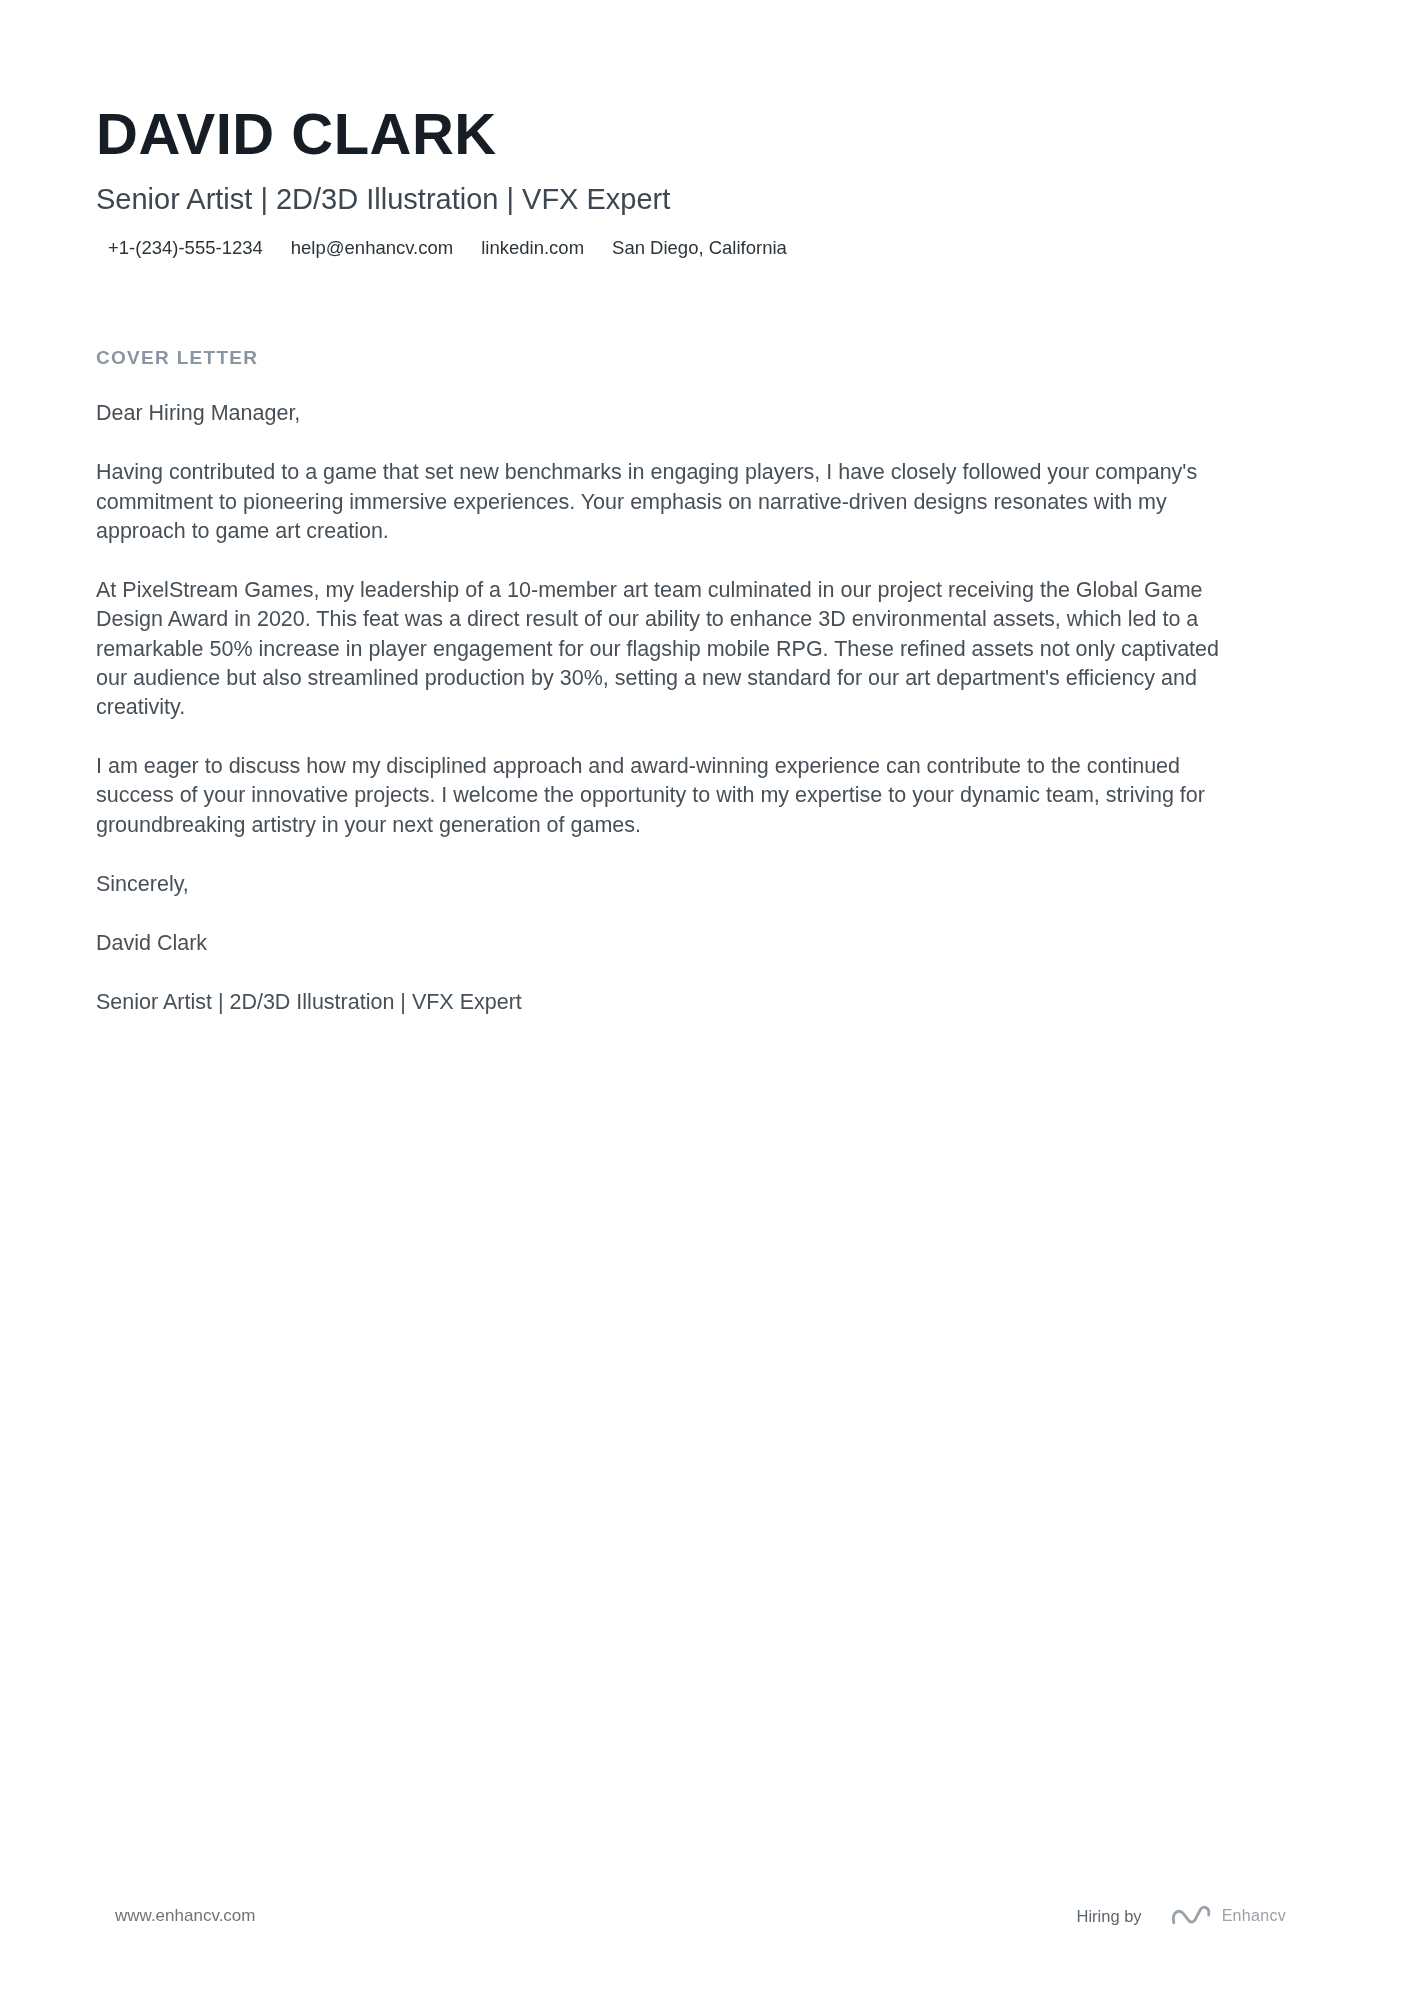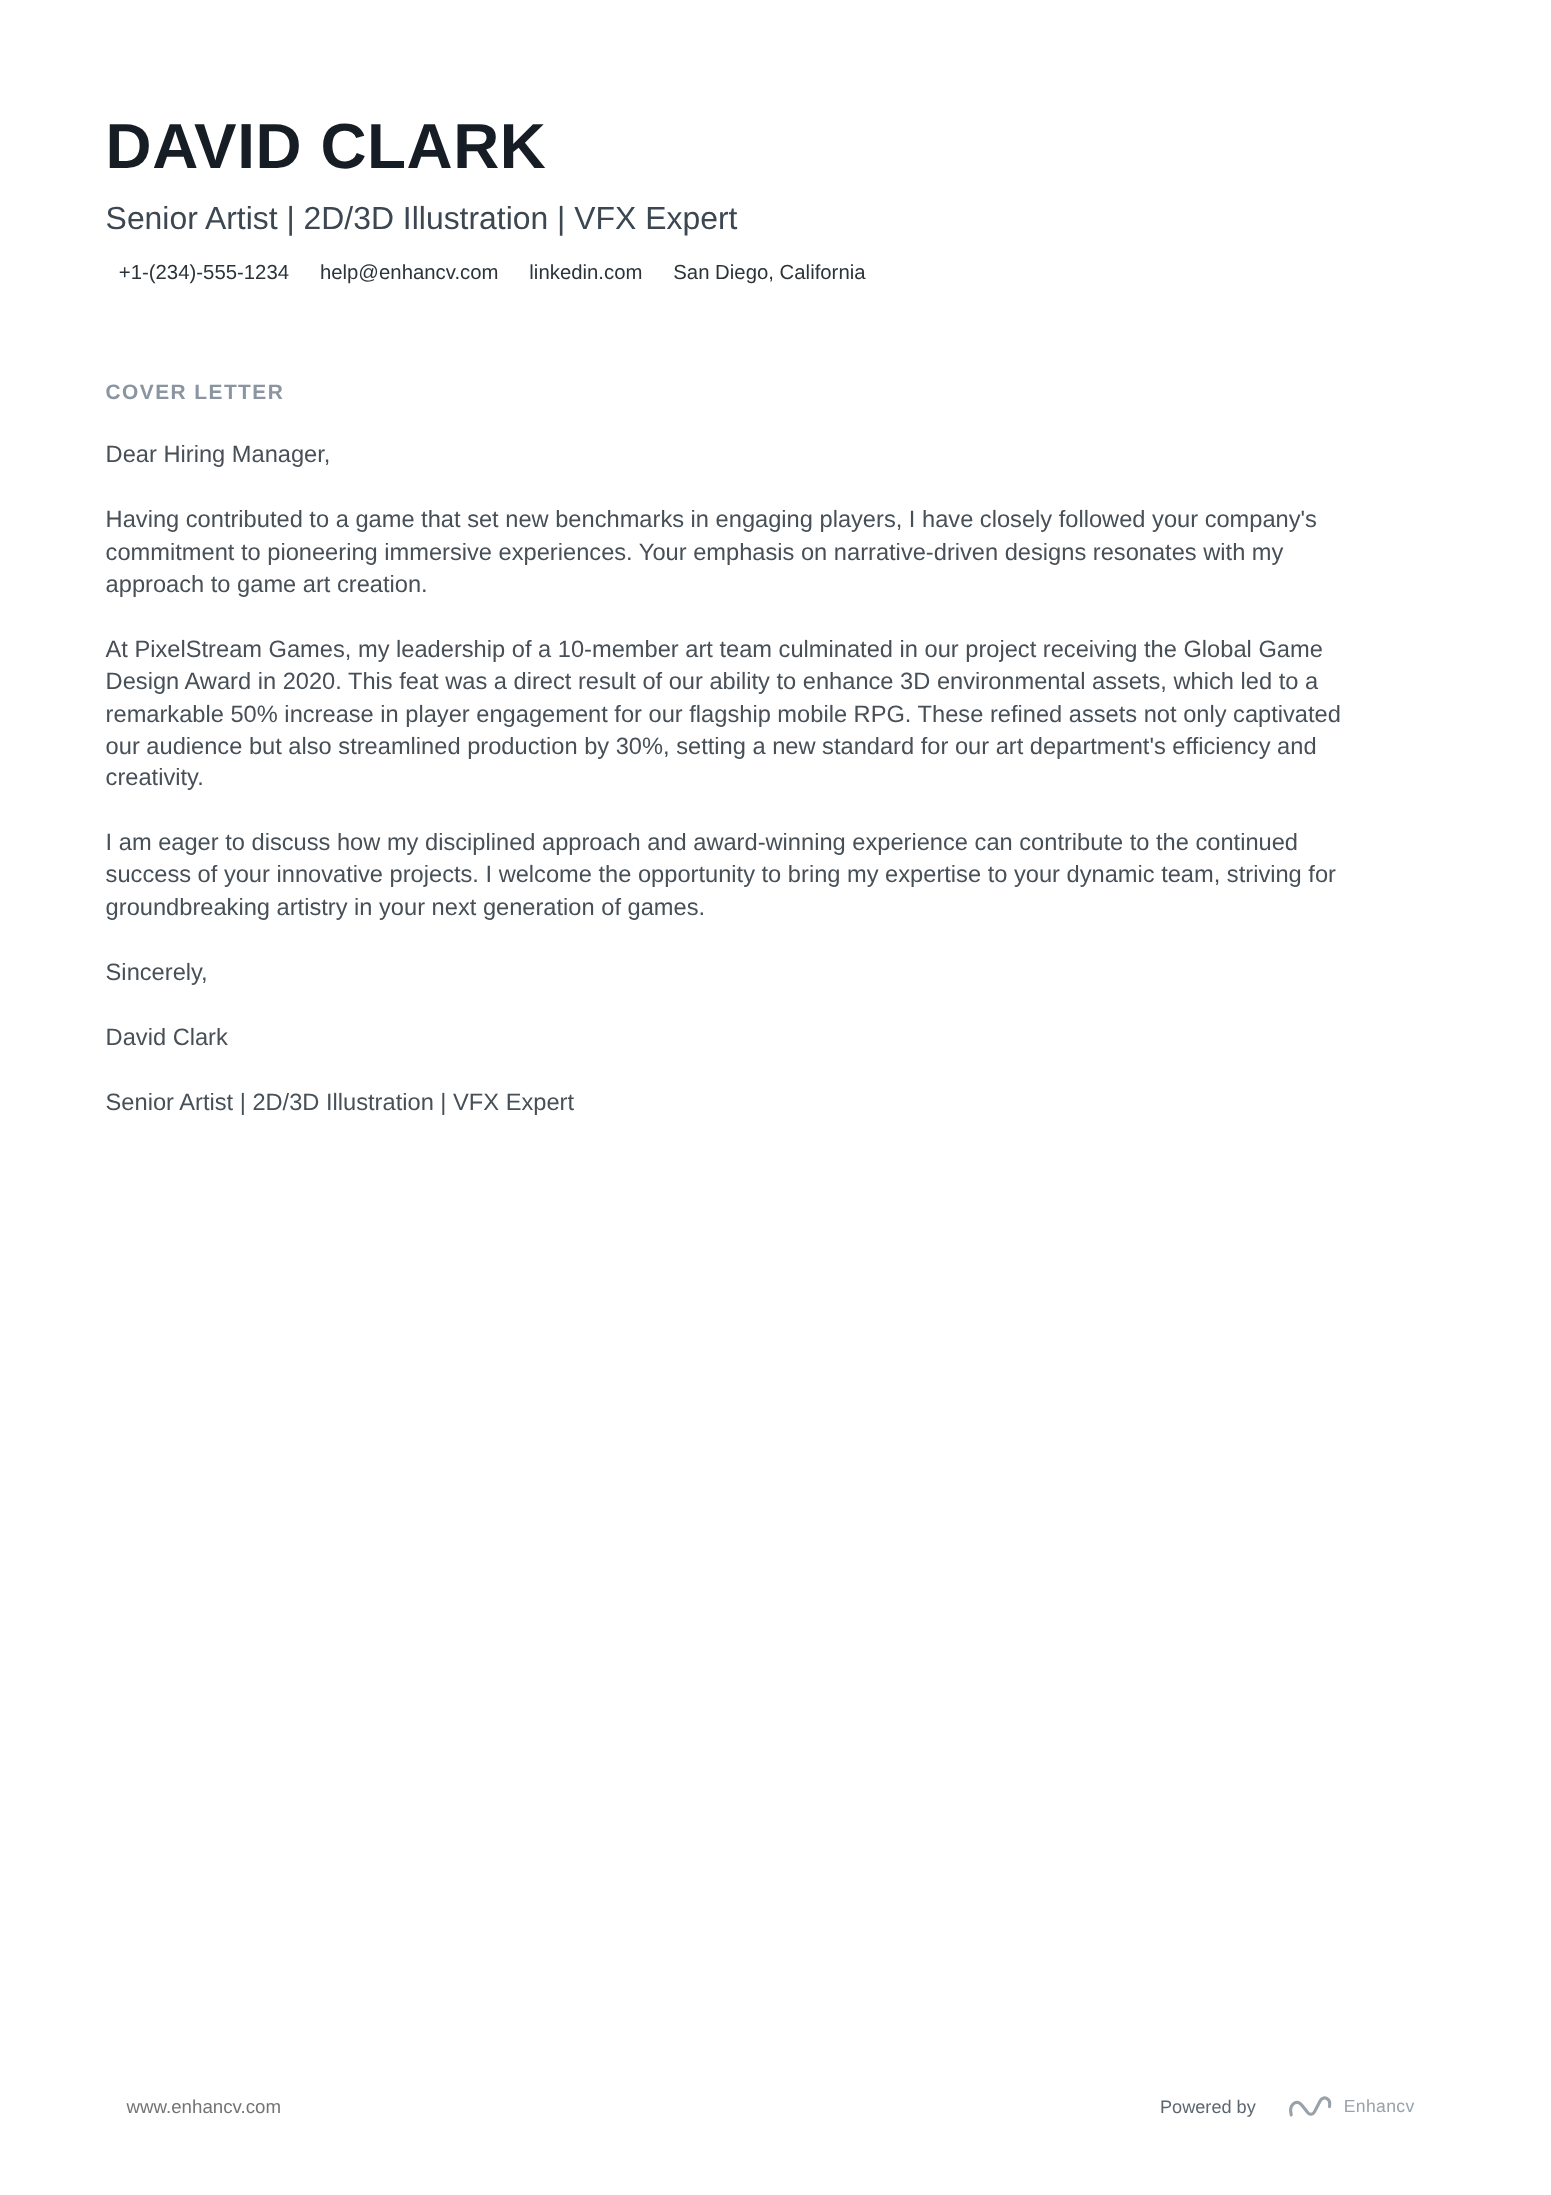--- a/index.html
+++ b/index.html
@@ -116,36 +116,36 @@
 
     <div class="section-label">COVER LETTER</div>
 
     <div class="letter-body">
       <p>Dear Hiring Manager,</p>
 
       <p>Having contributed to a game that set new benchmarks in engaging players, I have closely followed your company's commitment to pioneering immersive experiences. Your emphasis on narrative-driven designs resonates with my approach to game art creation.</p>
 
       <p>At PixelStream Games, my leadership of a 10-member art team culminated in our project receiving the Global Game Design Award in 2020. This feat was a direct result of our ability to enhance 3D environmental assets, which led to a remarkable 50% increase in player engagement for our flagship mobile RPG. These refined assets not only captivated our audience but also streamlined production by 30%, setting a new standard for our art department's efficiency and creativity.</p>
 
-      <p>I am eager to discuss how my disciplined approach and award-winning experience can contribute to the continued success of your innovative projects. I welcome the opportunity to bring my expertise to your dynamic team, striving for groundbreaking artistry in your next generation of games.</p>
+      <p>I am eager to discuss how my disciplined approach and award-winning experience can contribute to the continued success of your innovative projects. I welcome the opportunity to with my expertise to your dynamic team, striving for groundbreaking artistry in your next generation of games.</p>
 
       <p>Sincerely,</p>
 
       <p>David Clark</p>
 
       <p>Senior Artist | 2D/3D Illustration | VFX Expert</p>
     </div>
 
   </div>
 
   <div class="footer">
     <div class="footer-site">www.enhancv.com</div>
 
     <div class="powered">
-      <span class="powered-by">Powered by</span>
+      <span class="powered-by">Hiring by</span>
 
       <span class="brand">
         <span class="brand-logo">
           <svg width="42" height="26" viewBox="0 0 44 26" fill="none" xmlns="http://www.w3.org/2000/svg">
             <path d="M4 20 C1.5 10 9 4.5 14 10.5 L19.5 17.5 C21.5 20.2 24.8 19.8 26.3 16.8 L31.5 6.8 C34.5 1.2 42 3.8 40.5 12" stroke="#99a1a9" stroke-width="3" stroke-linecap="round" fill="none"></path>
           </svg>
         </span>
         <span class="brand-name">Enhancv</span>
       </span>
     </div>

